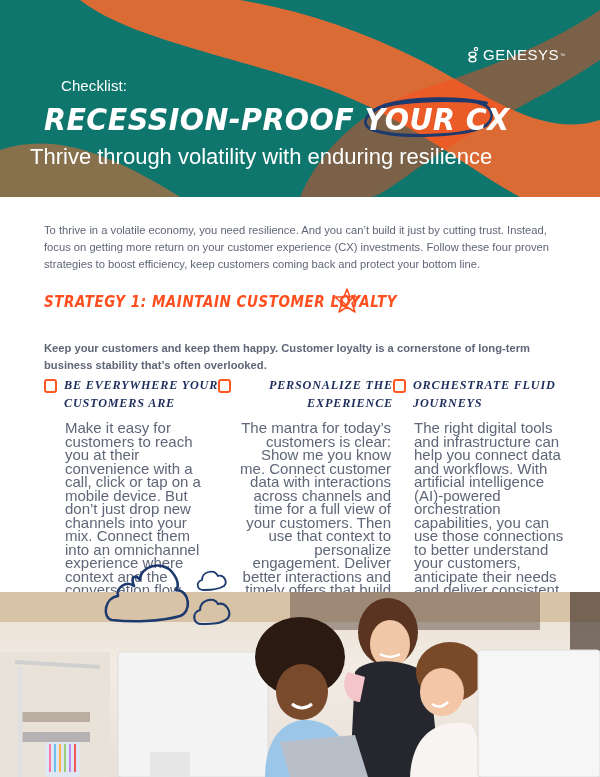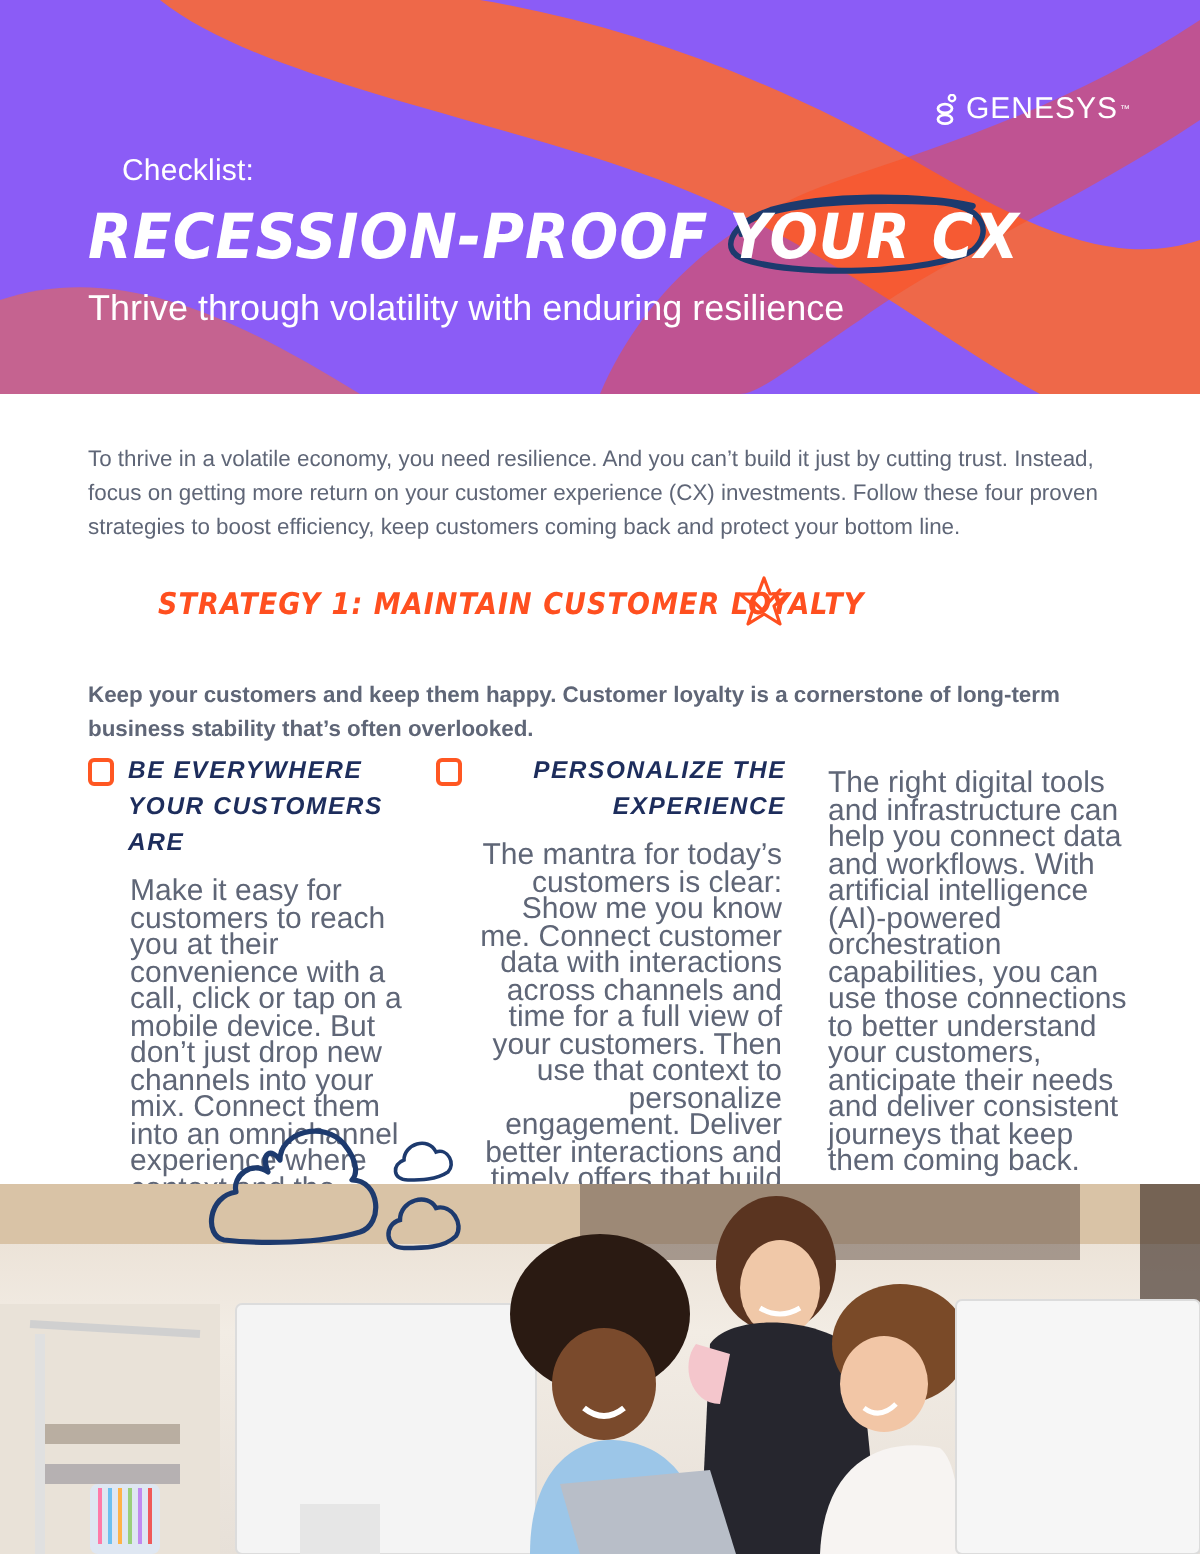--- a/index.html
+++ b/index.html
@@ -2,21 +2,21 @@
 <html><head>
 <meta charset="utf-8">
 <style>
   * { margin: 0; padding: 0; box-sizing: border-box; }
   html, body { width: 600px; height: 777px; overflow: hidden; background: #ffffff; }
   body { font-family: "Liberation Sans", sans-serif; position: relative; }
 
   
   .hero {
     position: absolute; left: 0; top: 0; width: 600px; height: 197px;
-    background: #8b5cf6; overflow: hidden;
+    background: #0f766e; overflow: hidden;
   }
   .hero .swoosh { position: absolute; left: 0; top: 0; width: 600px; height: 197px; }
   .logo {
     position: absolute; left: 468px; top: 46px; display: flex; align-items: center;
     color: #ffffff; font-size: 15px; letter-spacing: 0.5px;
   }
   .logo svg { margin-right: 4px; }
   .logo .tm { font-size: 5px; vertical-align: top; margin-left: 1px; }
   .eyebrow {
     position: absolute; left: 44px; top: 77px; color: #ffffff;
@@ -25,32 +25,32 @@
   .title {
     position: absolute; left: 44px; top: 101px; color: #ffffff;
     font-size: 31px; font-weight: bold; letter-spacing: 0.5px;
     font-family: "DejaVu Sans", sans-serif; font-style: italic;
     transform: scaleX(0.92); transform-origin: left;
     white-space: nowrap;
   }
   .title .hl { position: relative; display: inline-block; }
   .title .hl svg { position: absolute; left: -8px; top: -6px; }
   .subtitle {
-    position: absolute; left: 44px; top: 144px; color: #ffffff; font-size: 18px;
+    position: absolute; left: 30px; top: 144px; color: #ffffff; font-size: 22px;
   }
 
   
   .intro {
     position: absolute; left: 44px; top: 222px; width: 515px;
     color: #5f6677; font-size: 11.2px; line-height: 17px;
   }
 
   
   .strategy-head {
-    position: absolute; left: 44px; top: 293px; display: flex; align-items: center; margin-left: 35px;
+    position: absolute; left: 44px; top: 293px; display: flex; align-items: center;
   }
   .strategy-title {
     color: #ff4f1f; font-size: 15px; font-weight: bold; letter-spacing: 0.6px;
     font-family: "DejaVu Sans", sans-serif; font-style: italic;
     transform: scaleX(0.9); transform-origin: left; white-space: nowrap;
   }
   .strategy-star { position: absolute; left: 289px; top: -6px; }
   .strategy-desc {
     position: absolute; left: 44px; top: 340px; width: 515px;
     color: #5f6677; font-size: 11.2px; line-height: 17px; font-weight: bold;
@@ -61,21 +61,21 @@
   .col-1 { left: 44px; }
   .col-2 { left: 218px; text-align: right; }
   .col-3 { left: 393px; }
   .col-head { display: flex; align-items: flex-start; }
   .checkbox {
     width: 13px; height: 14px; border: 2.2px solid #ff5722; border-radius: 3px;
     margin-top: 3px; margin-right: 7px; flex-shrink: 0; background: #fff;
   }
   .col-title {
     color: #1d2d5c; font-size: 12.2px; font-weight: bold; line-height: 18px;
-    letter-spacing: 0.8px; font-family: Liberation Sans, sans-serif; font-style: italic;
+    letter-spacing: 0.8px; font-family: Liberation Serif, serif; font-style: italic;
     text-transform: uppercase;
   }
   .col-body {
     margin-left: 21px; margin-top: 9px; color: #5f6677;
     font-size: 15px; line-height: 13.5px; width: 152px;
   }
 
   
   .photo {
     position: absolute; left: 0; top: 592px; width: 600px; height: 185px; overflow: hidden;
@@ -138,20 +138,24 @@
 
 <div class="col col-2">
   <div class="col-head">
     <span class="checkbox"></span>
     <span class="col-title">Personalize the experience</span>
   </div>
   <p class="col-body">The mantra for today’s customers is clear: Show me you know me. Connect customer data with interactions across channels and time for a full view of your customers. Then use that context to personalize engagement. Deliver better interactions and timely offers that build trust and loyalty.</p>
 </div>
 
 <div class="col col-3">
+  <div class="col-head">
+    <span class="checkbox"></span>
+    <span class="col-title">Orchestrate fluid journeys</span>
+  </div>
   <p class="col-body">The right digital tools and infrastructure can help you connect data and workflows. With artificial intelligence (AI)-powered orchestration capabilities, you can use those connections to better understand your customers, anticipate their needs and deliver consistent journeys that keep them coming back.</p>
 </div>
 
 <div class="photo">
   <svg width="600" height="185" viewBox="0 0 600 185">
 
     <rect x="0" y="0" width="600" height="30" fill="#d9c3a6"></rect>
     <rect x="290" y="0" width="250" height="38" fill="#6b5a4e" opacity="0.55"></rect>
     <rect x="570" y="0" width="30" height="60" fill="#4a3a32" opacity="0.7"></rect>
 

